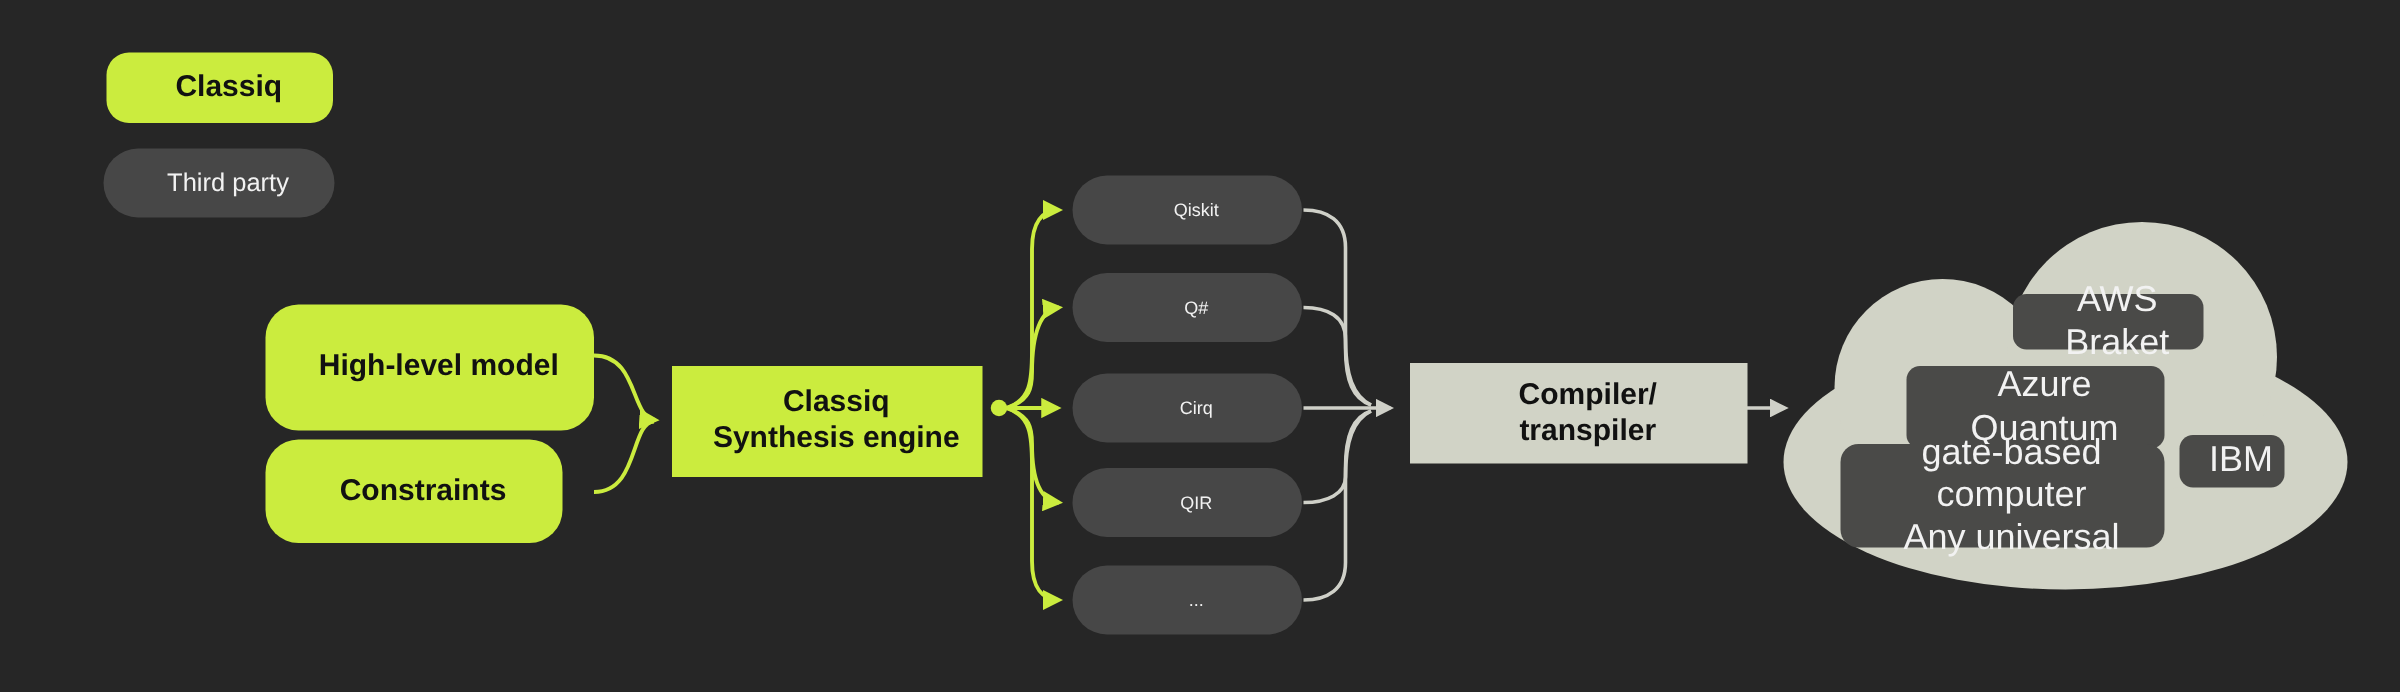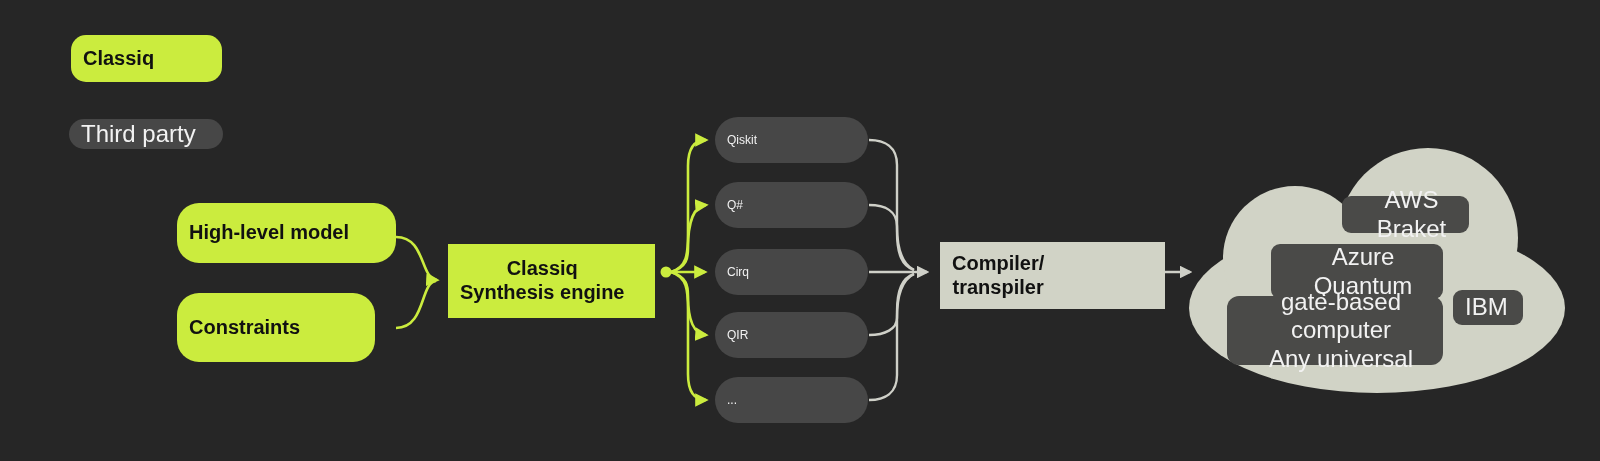--- a/index.html
+++ b/index.html
@@ -13,36 +13,36 @@
     --conn-gray:#cfd0c8;
   }
   *{margin:0;padding:0;box-sizing:border-box;}
   html,body{background:var(--bg);}
   body{font-family:"Liberation Sans","DejaVu Sans",sans-serif;}
   .stage{
     position:relative;width:1600px;height:461px;background:var(--bg);overflow:hidden;
   }
   .stage svg.wires{position:absolute;left:0;top:0;width:1600px;height:461px;}
   .node{
-    position:absolute;display:flex;align-items:center;justify-content:flex-start;
+    position:absolute;display:flex;align-items:center;justify-content:center;
     text-align:center;line-height:1.18;padding-left:12px;
   }
   .lime-box{background:var(--lime);color:var(--text-dark);font-weight:bold;font-size:20px;}
   .round-22{border-radius:22px;}
   .round-15{border-radius:15px;}
   .pill{border-radius:23px;background:var(--dark-pill);color:var(--text-light);font-size:12px;}
   .sharp{border-radius:0;}
   .neutral-box{background:var(--neutral);color:var(--text-dark);font-weight:bold;font-size:20px;}
   .cloud-pill{background:var(--cloud-pill);color:var(--text-light);font-size:24px;border-radius:9px;}
   .two-line span{display:block;}
   
   .legend-classiq{left:71px;top:35px;width:151px;height:47px;}
-  .legend-third{left:69px;top:99px;width:154px;height:30px;background:var(--dark-pill);color:var(--text-light);font-size:24px;border-radius:23px;margin-top:20px;}
+  .legend-third{left:69px;top:99px;width:154px;height:46px;background:var(--dark-pill);color:var(--text-light);font-size:17px;border-radius:23px;}
   
-  .high-level{left:177px;top:203px;width:219px;height:60px;}
+  .high-level{left:177px;top:203px;width:219px;height:84px;}
   .constraints{left:177px;top:293px;width:198px;height:69px;}
   
   .engine{left:448px;top:244px;width:207px;height:74px;}
   
   .fw{left:715px;width:153px;height:46px;}
   .fw-0{top:117px;} .fw-1{top:182px;} .fw-2{top:249px;} .fw-3{top:312px;} .fw-4{top:377px;}
   
   .compiler{left:940px;top:242px;width:225px;height:67px;}
   
   .aws{left:1342px;top:196px;width:127px;height:37px;}

